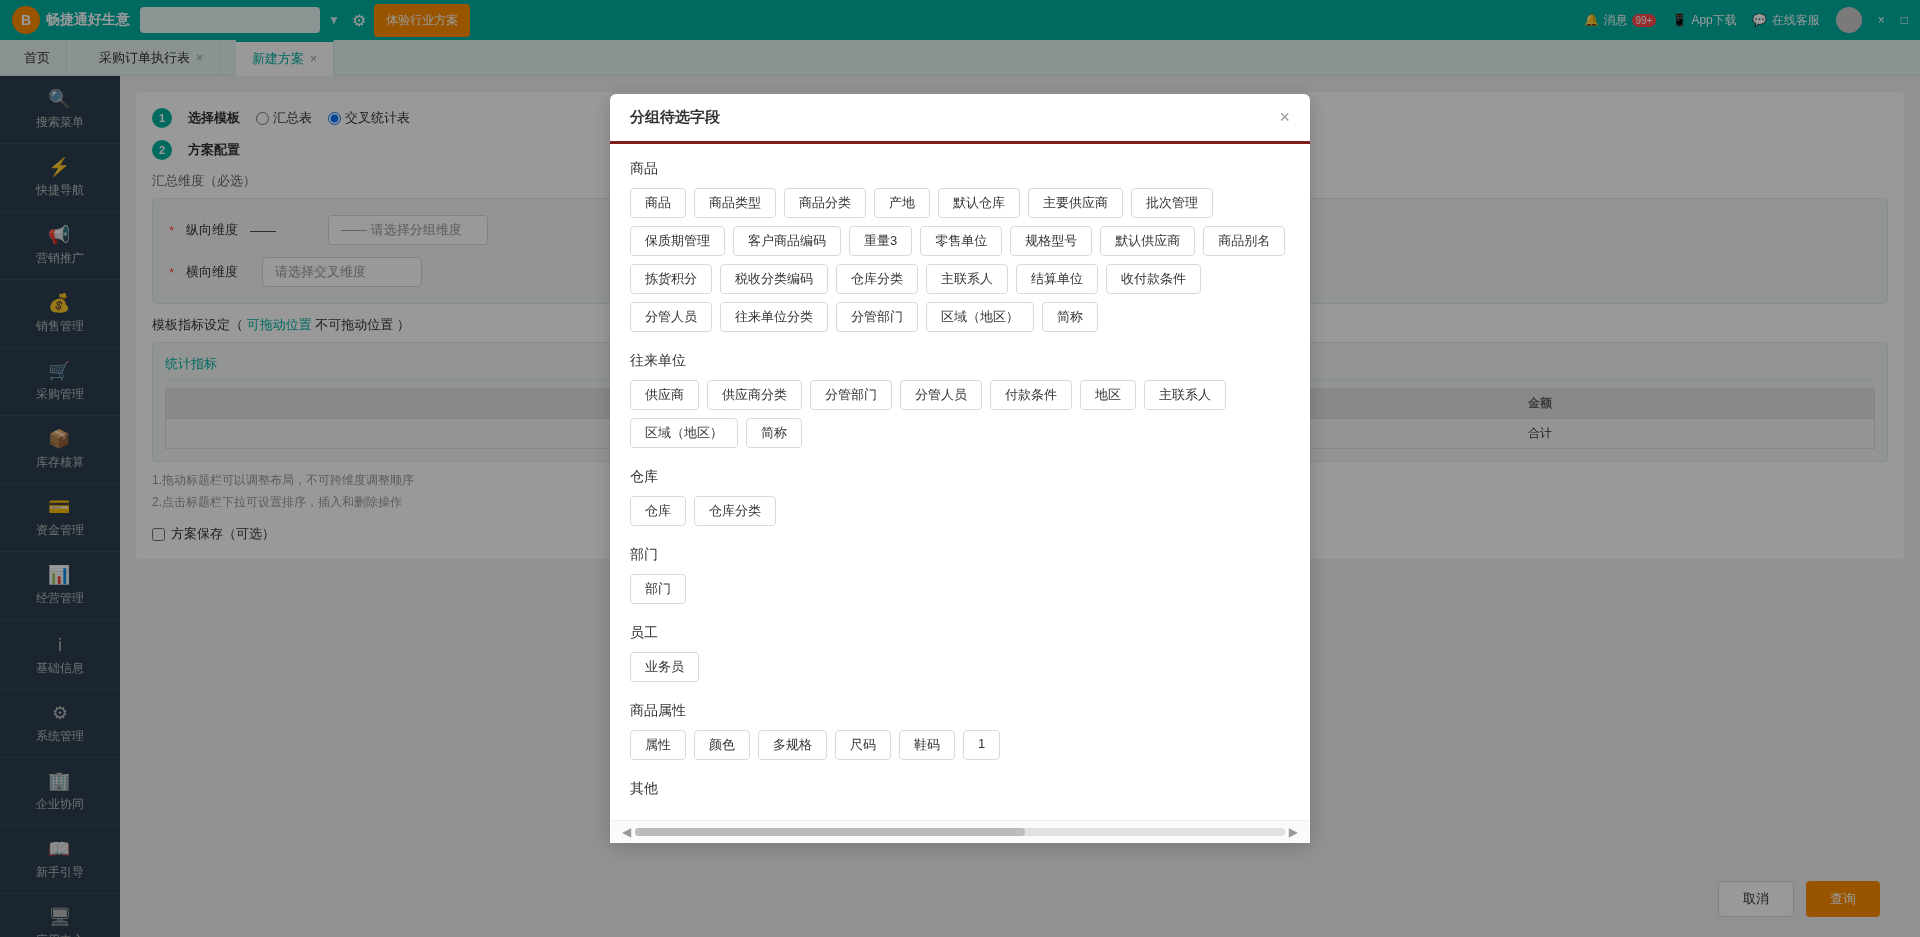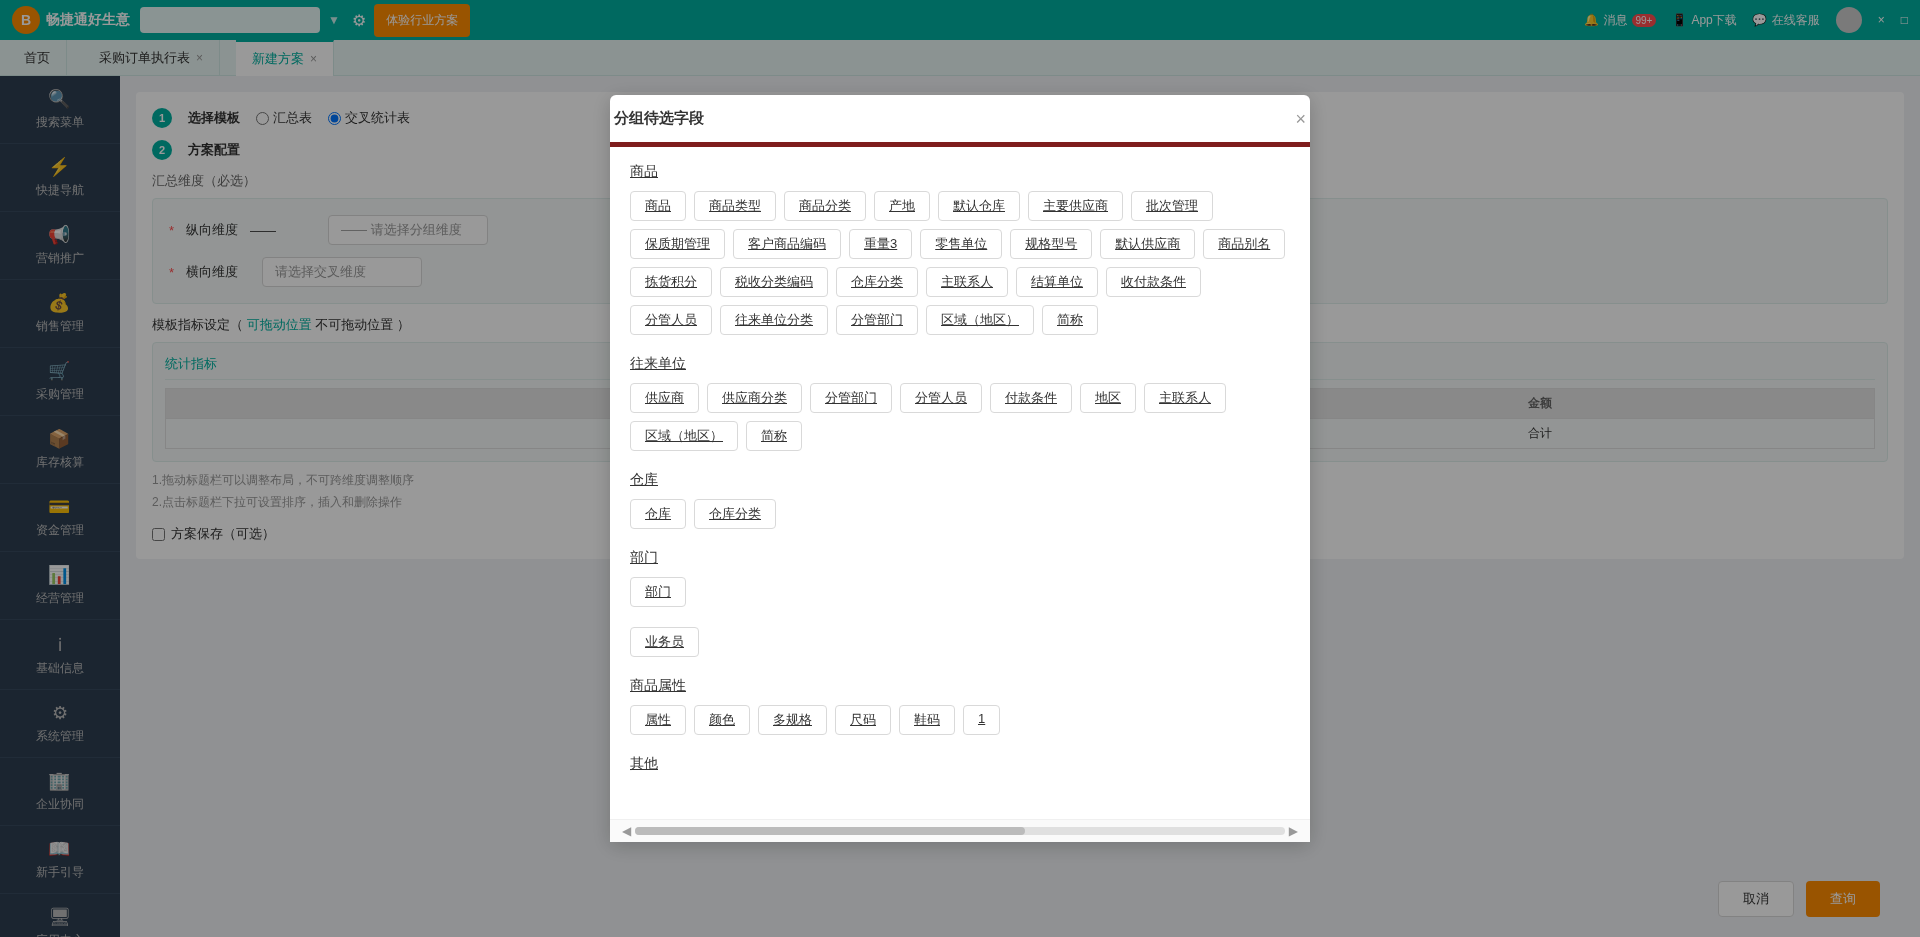--- a/index.html
+++ b/index.html
@@ -246,41 +246,40 @@
       width: 700px;
       max-height: 80vh;
       display: flex;
       flex-direction: column;
       box-shadow: 0 4px 20px rgba(0,0,0,0.2);
     }
     .modal-header {
       display: flex;
       align-items: center;
       justify-content: space-between;
-      padding: 14px 4px;
-      border-bottom: 5px solid #7f1d1d;
+      padding: 14px 20px;
+      border-bottom: 3px solid #7f1d1d;
       flex-shrink: 0;
       gap: 40px;
     }
     .modal-title {
       font-size: 15px;
       font-weight: bold;
       color: #333;
     }
     .modal-close {
       cursor: pointer;
       font-size: 18px;
       color: #999;
       line-height: 1;
     }
     .modal-body {
       flex: 1;
       overflow-y: auto;
       padding: 16px 20px;
-      text-decoration: underline;
     }
 
     
     .modal-body::-webkit-scrollbar { width: 6px; }
     .modal-body::-webkit-scrollbar-track { background: #f0f0f0; }
     .modal-body::-webkit-scrollbar-thumb { background: #ccc; border-radius: 3px; }
 
     
     .field-section {
       margin-bottom: 20px;
@@ -616,20 +615,21 @@
       </div>
 
       <div class="field-section">
         <div class="field-section-title">部门</div>
         <div class="field-tags">
           <div class="field-tag">部门</div>
         </div>
       </div>
 
       <div class="field-section">
+        <div class="field-section-title">员工</div>
         <div class="field-tags">
           <div class="field-tag">业务员</div>
         </div>
       </div>
 
       <div class="field-section">
         <div class="field-section-title">商品属性</div>
         <div class="field-tags">
           <div class="field-tag">属性</div>
           <div class="field-tag">颜色</div>

